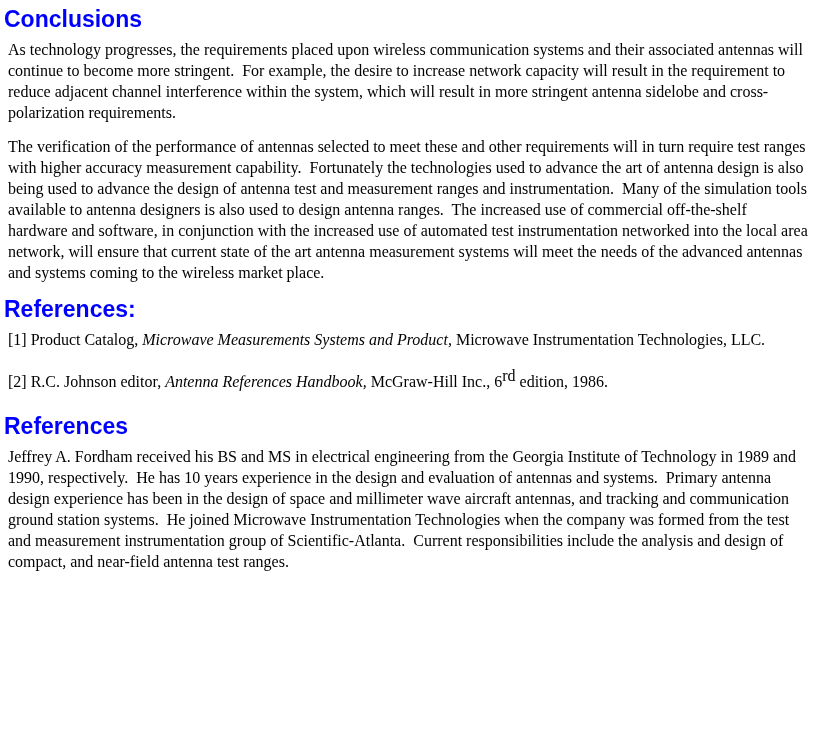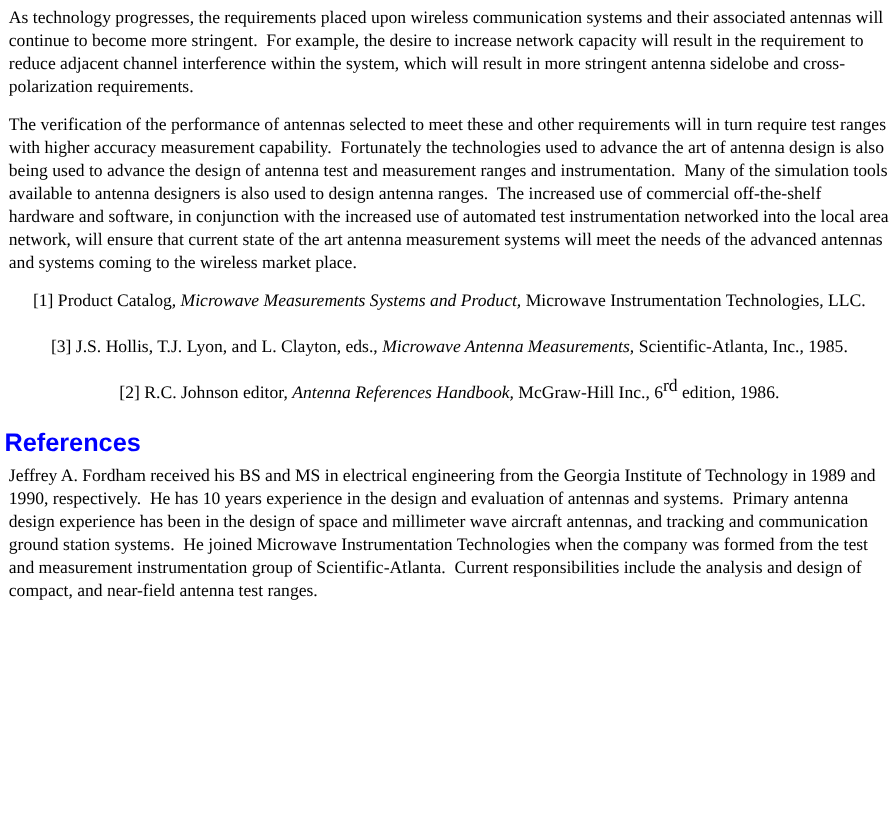--- a/index.html
+++ b/index.html
@@ -30,44 +30,44 @@
   }
   h2.h-later {
     margin-top: 10px;
   }
   p {
     margin: 0 0 13px 4px;
     white-space: pre-wrap;
   }
   p.ref {
     margin-bottom: 21px;
-    text-align: center;
   }
   em {
     font-style: italic;
   }
   sup {
     font-size: 16px;
     line-height: 0;
     vertical-align: super;
   }
 </style>
 </head>
 <body style="background: rgb(255, 255, 255); color: rgb(0, 0, 0);">
 
 <div class="doc">
 
+  <h2>Conclusions</h2>
   <p>As technology progresses, the requirements placed upon wireless communication systems and their associated antennas will continue to become more stringent.  For example, the desire to increase network capacity will result in the requirement to reduce adjacent channel interference within the system, which will result in more stringent antenna sidelobe and cross-polarization requirements.</p>
   <p>The verification of the performance of antennas selected to meet these and other requirements will in turn require test ranges with higher accuracy measurement capability.  Fortunately the technologies used to advance the art of antenna design is also being used to advance the design of antenna test and measurement ranges and instrumentation.  Many of the simulation tools available to antenna designers is also used to design antenna ranges.  The increased use of commercial off-the-shelf hardware and software, in conjunction with the increased use of automated test instrumentation networked into the local area network, will ensure that current state of the art antenna measurement systems will meet the needs of the advanced antennas and systems coming to the wireless market place.</p>
 
+  <h2 class="h-later">References:</h2>
 
   <p class="ref"><span>[1] Product Catalog, </span><em>Microwave Measurements Systems and Product,</em><span> Microwave Instrumentation Technologies, LLC.</span></p>
 
 
-  <p class="ref"><span>[3] J.S. Hollis, T.J. Lyon, and L. Clayton, eds., </span><em>Microwave Antenna Measurements</em><span>, Scientific-Atlanta, Inc., 1985.</span></p>
 
 
   <p class="ref"><span>[2] R.C. Johnson editor, </span><em>Antenna References Handbook,</em><span> McGraw-Hill Inc., 6</span><sup>rd</sup><span> edition, 1986.</span></p>
 
   <h2 class="h-later">References</h2>
   <p>Jeffrey A. Fordham received his BS and MS in electrical engineering from the Georgia Institute of Technology in 1989 and 1990, respectively.  He has 10 years experience in the design and evaluation of antennas and systems.  Primary antenna design experience has been in the design of space and millimeter wave aircraft antennas, and tracking and communication ground station systems.  He joined Microwave Instrumentation Technologies when the company was formed from the test and measurement instrumentation group of Scientific-Atlanta.  Current responsibilities include the analysis and design of compact, and near-field antenna test ranges.</p>
 
 </div>
 
 </body></html>

